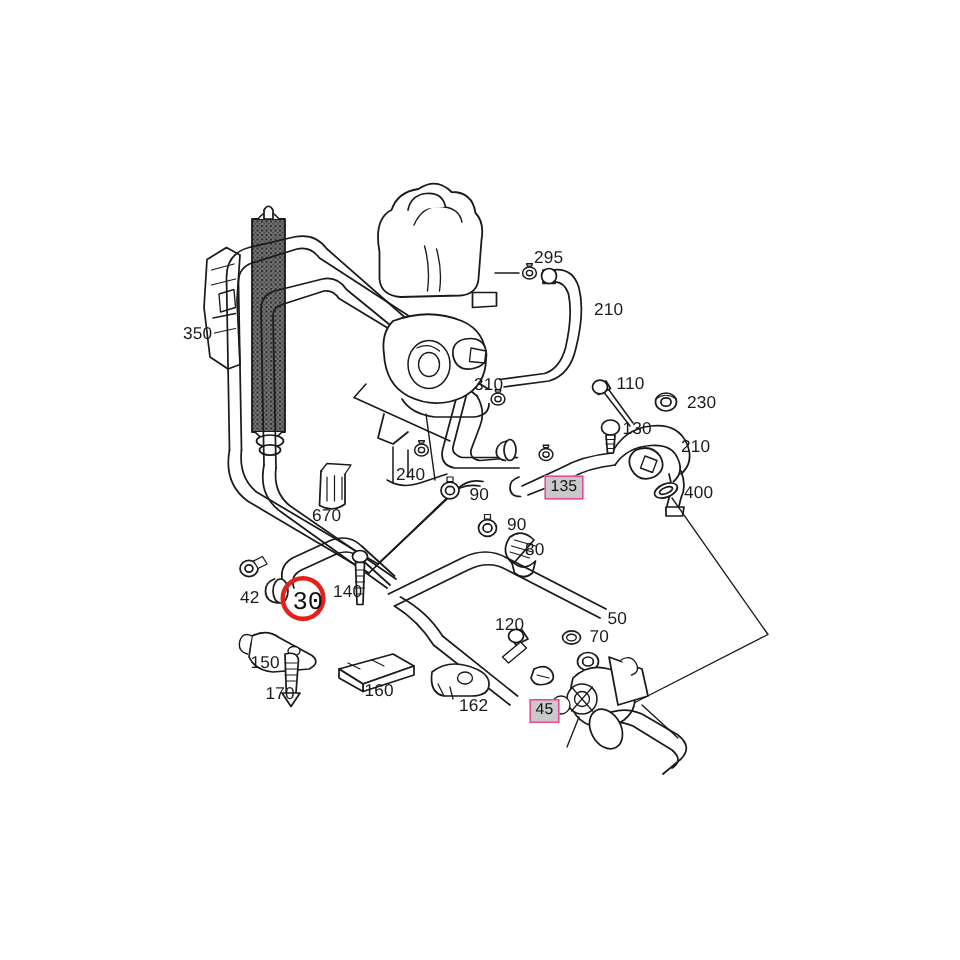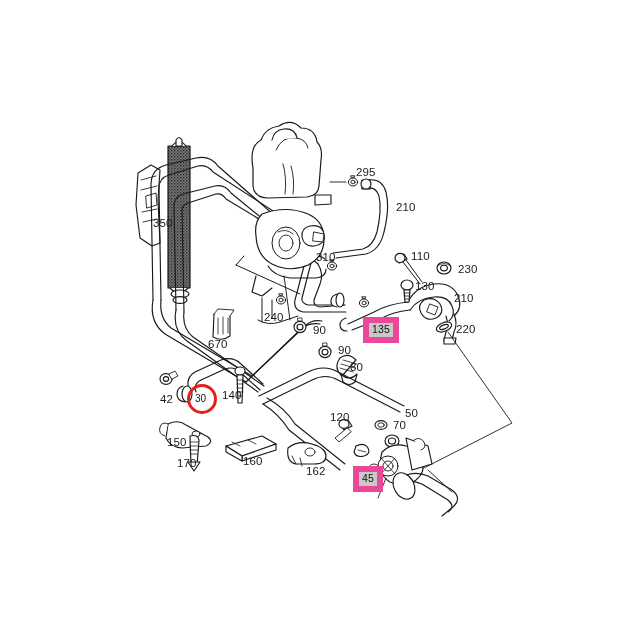--- a/index.html
+++ b/index.html
@@ -17,39 +17,40 @@
     position:absolute;
     font-family:"Liberation Sans", sans-serif;
     font-size:11.5px;
     color:#1a1a1a;
     line-height:1;
     white-space:nowrap;
     letter-spacing:.1px;
   }
   .lbl.boxed{
     background:#c9c9c9;
-    border:6px solid #ec4899;
+    border:1px solid #ec4899;
     padding:1px 3px 2px 3px;
     font-size:10.5px;
     color:#111;
   }
   
   .ring{
     position:absolute;
     border:3px solid #e5201a;
     border-radius:50%;
     box-sizing:border-box;
     background:transparent;
   }
   .ring-lbl{
     position:absolute;
-    font-size:10px;
+    font-size:17px;
     color:#111;
     line-height:1;
     white-space:nowrap;
+    font-family:Liberation Mono, monospace;
   }
   .watermark{
     position:absolute;
     left:0;right:0;
     text-align:center;
     font-size:11px;
     color:#fbfbfc;
     letter-spacing:2px;
     user-select:none;
   }
@@ -314,30 +315,30 @@
         <path d="M400,478 q14,-8 28,-2 l24,14 q10,8 2,16 l-12,10"></path>
         <path d="M394,486 q14,-8 28,-2 l26,16 q8,7 0,12"></path>
         <ellipse cx="404" cy="486" rx="10" ry="14" fill="#fff" transform="rotate(-28,404,486)"></ellipse>
         <path d="M386,478 L378,498" stroke-width=".9"></path>
         <path d="M428,470 L452,492" stroke-width=".9"></path>
       </g>
 
     </g>
   </svg>
 
-  <span class="lbl" style="left:122px;top:218px;margin-left:31px;">350</span>
+  <span class="lbl" style="left:122px;top:218px;">350</span>
   <span class="lbl" style="left:356px;top:167px;">295</span>
   <span class="lbl" style="left:396px;top:202px;">210</span>
   <span class="lbl" style="left:316px;top:252px;">310</span>
   <span class="lbl" style="left:411px;top:251px;">110</span>
   <span class="lbl" style="left:458px;top:264px;">230</span>
   <span class="lbl" style="left:385px;top:281px;margin-left:30px;">130</span>
   <span class="lbl" style="left:454px;top:293px;">210</span>
   <span class="lbl" style="left:264px;top:312px;">240</span>
-  <span class="lbl" style="left:456px;top:324px;">220</span>
+  <span class="lbl" style="left:456px;top:324px;">400</span>
   <span class="lbl boxed" style="left:363px;top:317px;">135</span>
   <span class="lbl" style="left:313px;top:325px;">90</span>
   <span class="lbl" style="left:208px;top:339px;">670</span>
   <span class="lbl" style="left:338px;top:345px;">90</span>
   <span class="lbl" style="left:350px;top:362px;text-align:center;">80</span>
   <span class="lbl" style="left:160px;top:394px;">42</span>
   <span class="lbl" style="left:222px;top:390px;">140</span>
   <span class="lbl" style="left:330px;top:412px;">120</span>
   <span class="lbl" style="left:393px;top:420px;">70</span>
   <span class="lbl" style="left:405px;top:408px;">50</span>

